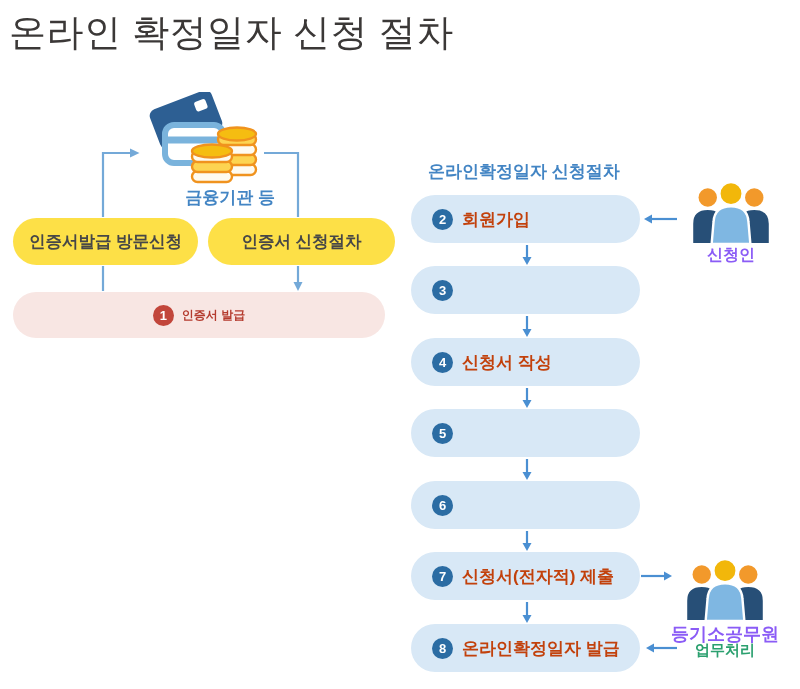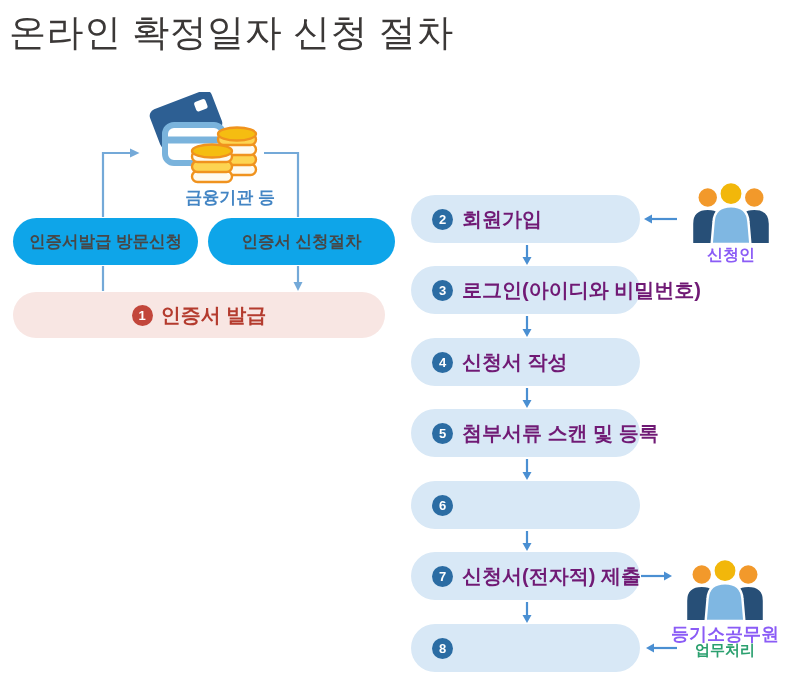--- a/index.html
+++ b/index.html
@@ -26,50 +26,50 @@
   .inst-label {
     position:absolute; left:125px; top:186px; width:150px; text-align:right;
     font-size:17px; font-weight:bold; color:#4385c4;
   }
 
   .pill {
     position:absolute; height:47px; border-radius:24px;
     display:flex; align-items:center; justify-content:center;
     font-size:16.5px; font-weight:bold; white-space:nowrap;
   }
-  .gray-box { background:#0ea5e9; color:#474747; }
+  .gray-box { background:#fde047; color:#474747; }
   .box-visit   { left:13px;  top:218px; width:185px; }
   .box-receive { left:208px; top:218px; width:187px; }
 
   .pink-box {
     position:absolute; left:13px; top:292px; width:372px; height:46px;
     border-radius:23px; background:#f8e6e3;
     display:flex; align-items:center; justify-content:center; gap:8px;
   }
-  .pink-box .step-label { font-size:20px; font-weight:bold; color:#b43b2e; white-space:nowrap; }
+  .pink-box .step-label { font-size:12px; font-weight:bold; color:#b43b2e; white-space:nowrap; }
 
   .num {
     width:21px; height:21px; border-radius:50%; flex:0 0 21px;
     display:flex; align-items:center; justify-content:center;
     color:#fff; font-size:13px; font-weight:bold;
   }
   .num-red  { background:#c2463b; }
   .num-blue { background:#2b6ca3; }
 
   .rf-header {
     position:absolute; left:428px; top:160px;
     font-size:17px; font-weight:bold; color:#4385c4; white-space:nowrap;
   }
 
   .blue-box {
     position:absolute; left:411px; width:229px; height:48px;
     border-radius:24px; background:#d8e8f6;
     display:flex; align-items:center; gap:9px; padding-left:21px;
   }
-  .blue-box .step-label { font-size:20px; font-weight:bold; color:#701a75; white-space:nowrap; }
+  .blue-box .step-label { font-size:17px; font-weight:bold; color:#c2410c; white-space:nowrap; }
 
   .person-label {
     position:absolute; text-align:center; font-weight:bold;
     color:#8b5cf6; white-space:nowrap;
   }
   .applicant-label { left:688px; top:245px; width:86px; font-size:16px; }
   .officer-label   { left:670px; top:622px; width:110px; font-size:18px; }
   .officer-sublabel{ left:670px; top:641px; width:110px; font-size:15px; color:#2ba06f;text-align:center; }
   .people-icon { position:absolute; }
 </style>
@@ -141,46 +141,46 @@
   <div class="inst-label">금융기관 등</div>
 
   <div class="pill gray-box box-visit">인증서발급 방문신청</div>
   <div class="pill gray-box box-receive">인증서 신청절차</div>
 
   <div class="pink-box">
     <span class="num num-red">1</span>
     <span class="step-label">인증서 발급</span>
   </div>
 
+  <div class="rf-header">온라인확정일자 신청절차</div>
 
   <div class="blue-box" style="top:195px">
     <span class="num num-blue">2</span>
     <span class="step-label">회원가입</span>
   </div>
   <div class="blue-box" style="top:266px">
     <span class="num num-blue">3</span>
-    <span class="step-label">로그인(아이디와 비밀번호)</span>
   </div>
   <div class="blue-box" style="top:338px">
     <span class="num num-blue">4</span>
     <span class="step-label">신청서 작성</span>
   </div>
   <div class="blue-box" style="top:409px">
     <span class="num num-blue">5</span>
-    <span class="step-label">첨부서류 스캔 및 등록</span>
   </div>
   <div class="blue-box" style="top:481px">
     <span class="num num-blue">6</span>
   </div>
   <div class="blue-box" style="top:552px">
     <span class="num num-blue">7</span>
     <span class="step-label">신청서(전자적) 제출</span>
   </div>
   <div class="blue-box" style="top:624px">
     <span class="num num-blue">8</span>
+    <span class="step-label">온라인확정일자 발급</span>
   </div>
 
   <svg class="people-icon" style="left:688px;top:182px" width="86" height="62" viewBox="0 0 88 64">
     <circle cx="20" cy="16" r="9.5" fill="#f2992b"></circle>
     <circle cx="68" cy="16" r="9.5" fill="#f2992b"></circle>
     <path d="M4,64 V43 Q4,28 20,28 Q36,28 36,43 V64 Z" fill="#274f77" stroke="#fff" stroke-width="2"></path>
     <path d="M52,64 V43 Q52,28 68,28 Q84,28 84,43 V64 Z" fill="#274f77" stroke="#fff" stroke-width="2"></path>
     <circle cx="44" cy="12" r="11.5" fill="#f2b70a" stroke="#fff" stroke-width="1.5"></circle>
     <path d="M24,64 L26,41 Q27,25 44,25 Q61,25 62,41 L64,64 Z" fill="#7fb7e2" stroke="#fff" stroke-width="2.5"></path>
   </svg>

